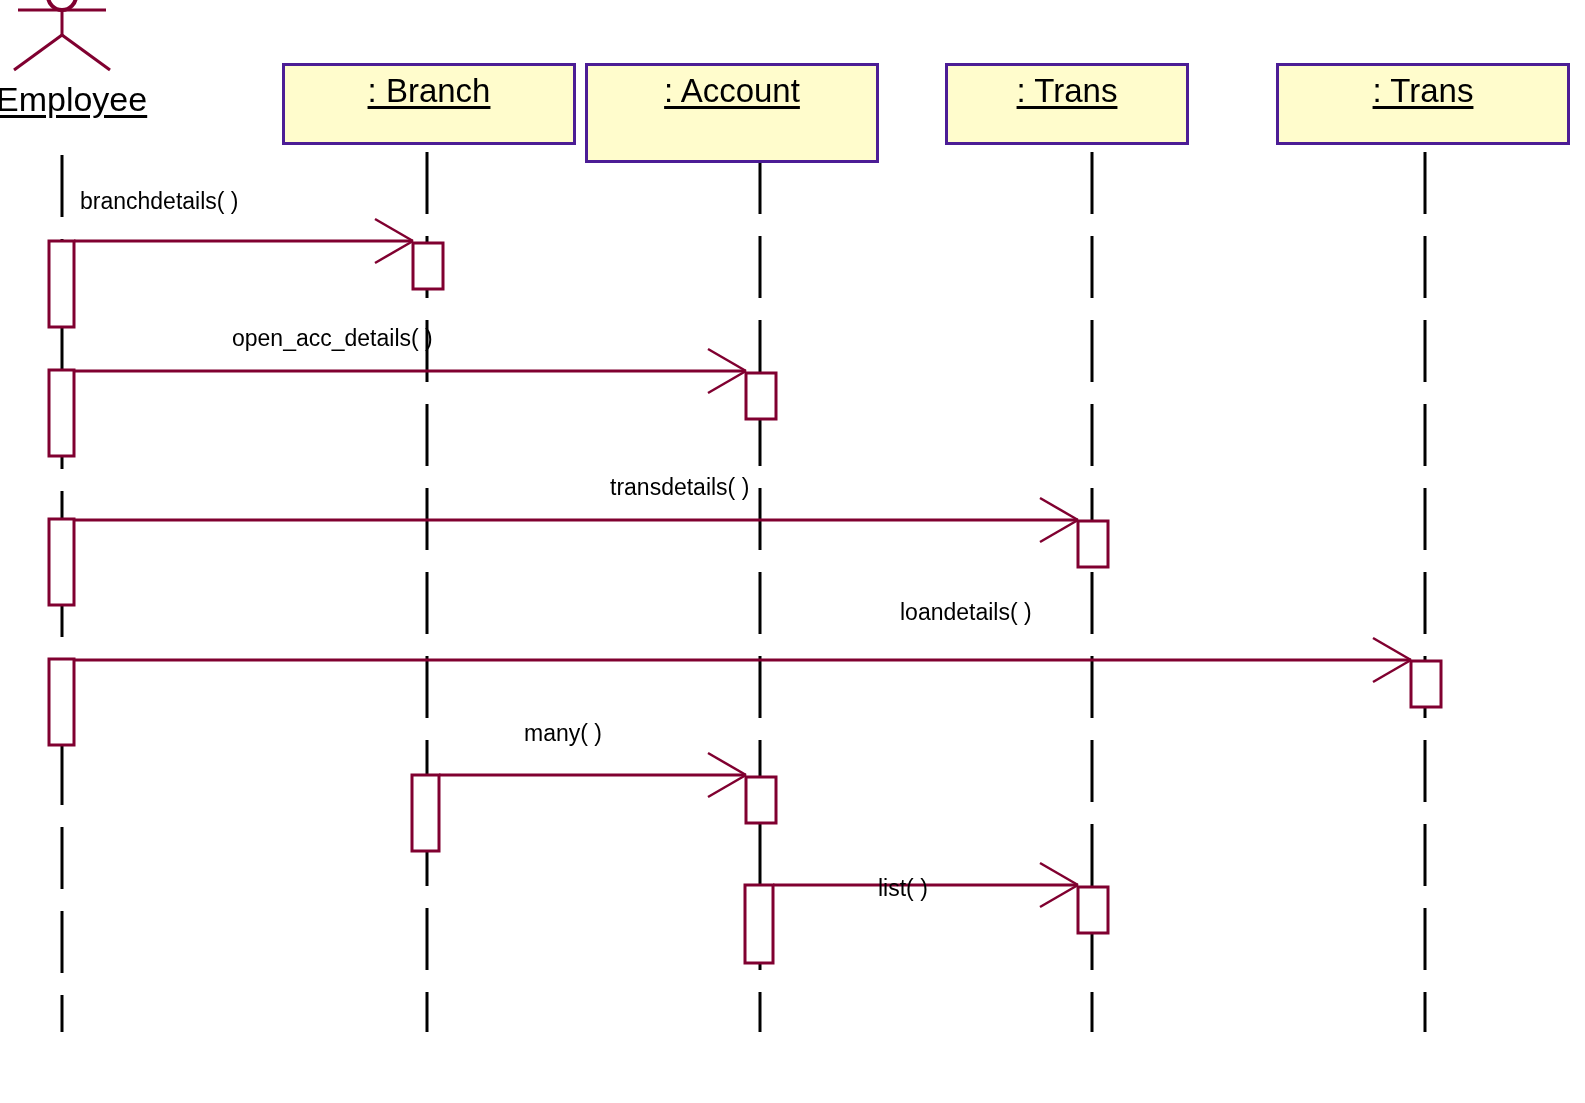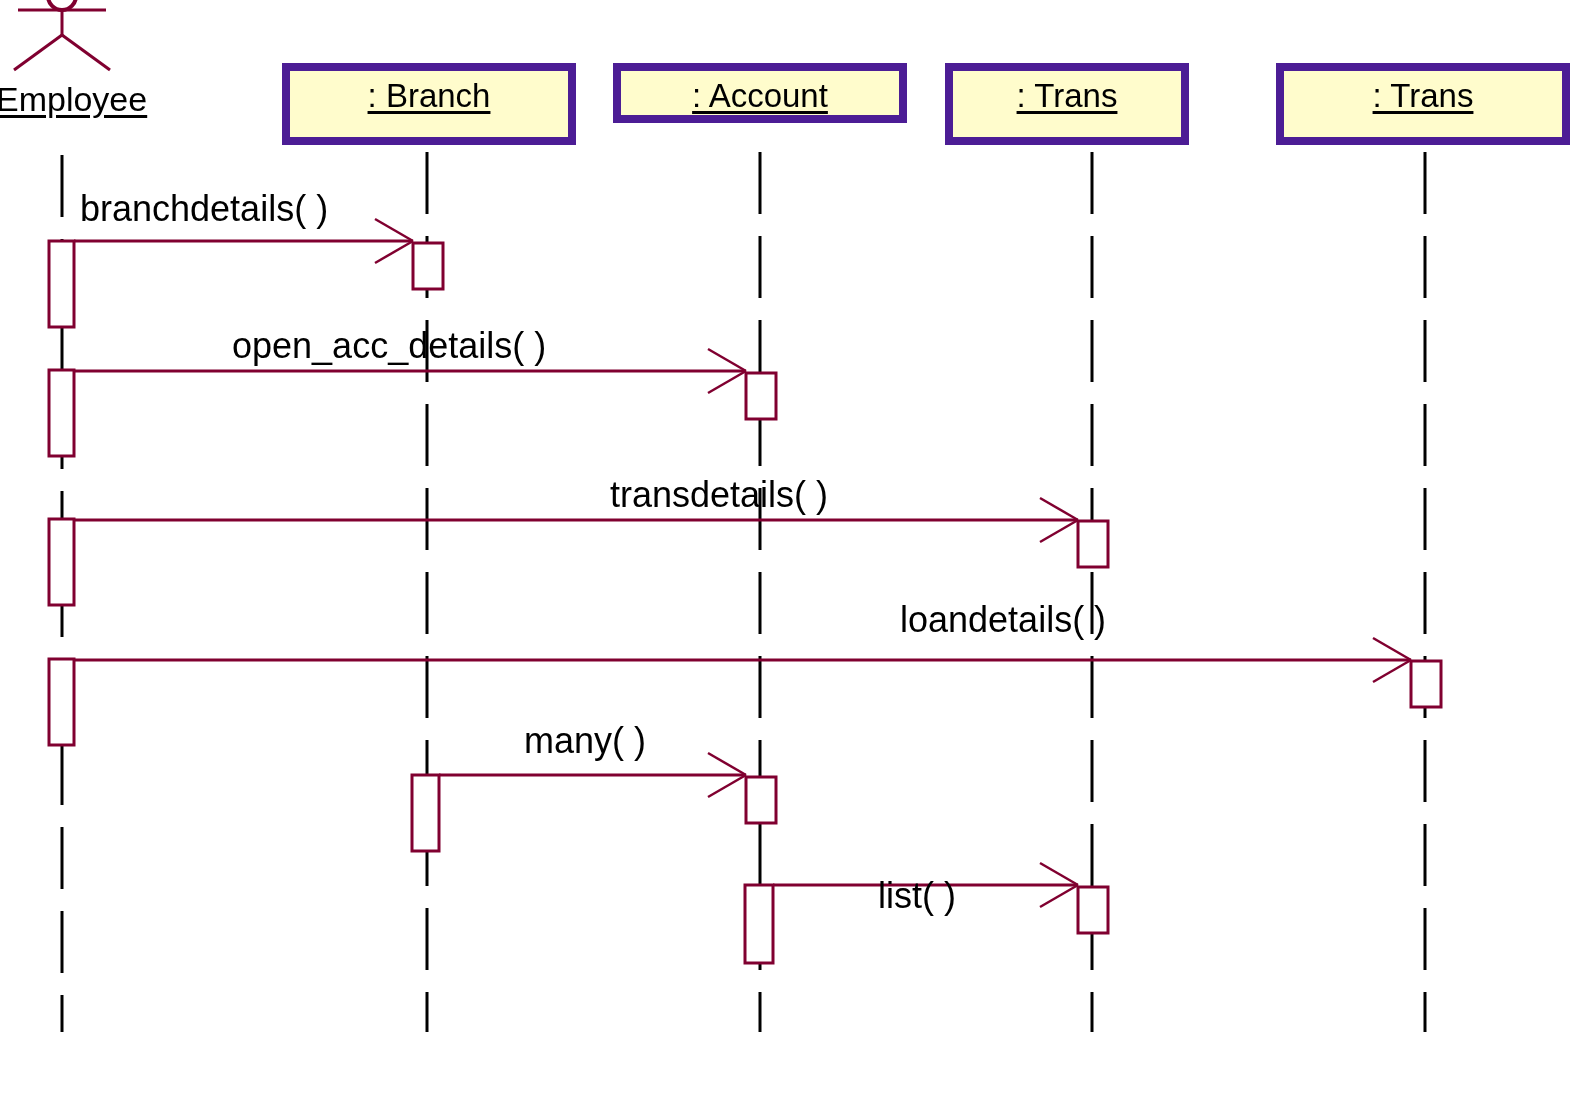--- a/index.html
+++ b/index.html
@@ -21,21 +21,21 @@
   #svg-layer {
     position: absolute;
     left: 0;
     top: 0;
     width: 1585px;
     height: 1103px;
   }
   .lifeline-box {
     position: absolute;
     background: #fffccc;
-    border: 8px solid #4c1d95;
+    border: 3px solid #4c1d95;
     box-sizing: border-box;
   }
   .lifeline-box-label {
     position: absolute;
     left: 0;
     right: 0;
     top: 6px;
     text-align: center;
     font-size: 33px;
     color: #000000;
@@ -48,21 +48,21 @@
     position: absolute;
     font-size: 34px;
     color: #000000;
     text-decoration: underline;
     text-underline-offset: 4px;
     white-space: nowrap;
     font-family: "Liberation Sans", sans-serif;
   }
   .msg-label {
     position: absolute;
-    font-size: 36px;
+    font-size: 23px;
     color: #000000;
     white-space: nowrap;
     font-family: "Liberation Sans", sans-serif;
   }
 </style>
 </head>
 <body>
 
 <div id="canvas">
 
@@ -126,21 +126,21 @@
           <line x1="1078" y1="885" x2="1040" y2="863" stroke="#800030" stroke-width="2.5"></line>
           <line x1="1078" y1="885" x2="1040" y2="907" stroke="#800030" stroke-width="2.5"></line>
         </g>
       </g>
   </svg>
 
   <div id="participants-layer">
       <div class="lifeline-box" style="left: 282px; top: 63px; width: 294px; height: 82px;">
         <div class="lifeline-box-label">: Branch</div>
       </div>
-      <div class="lifeline-box" style="left: 613px; top: 63px; width: 294px; height: 60px;">
+      <div class="lifeline-box" style="left: 585px; top: 63px; width: 294px; height: 100px;">
         <div class="lifeline-box-label">: Account</div>
       </div>
       <div class="lifeline-box" style="left: 945px; top: 63px; width: 244px; height: 82px;">
         <div class="lifeline-box-label">: Trans</div>
       </div>
       <div class="lifeline-box" style="left: 1276px; top: 63px; width: 294px; height: 82px;">
         <div class="lifeline-box-label">: Trans</div>
       </div>
     </div>
   <div id="labels-layer">

